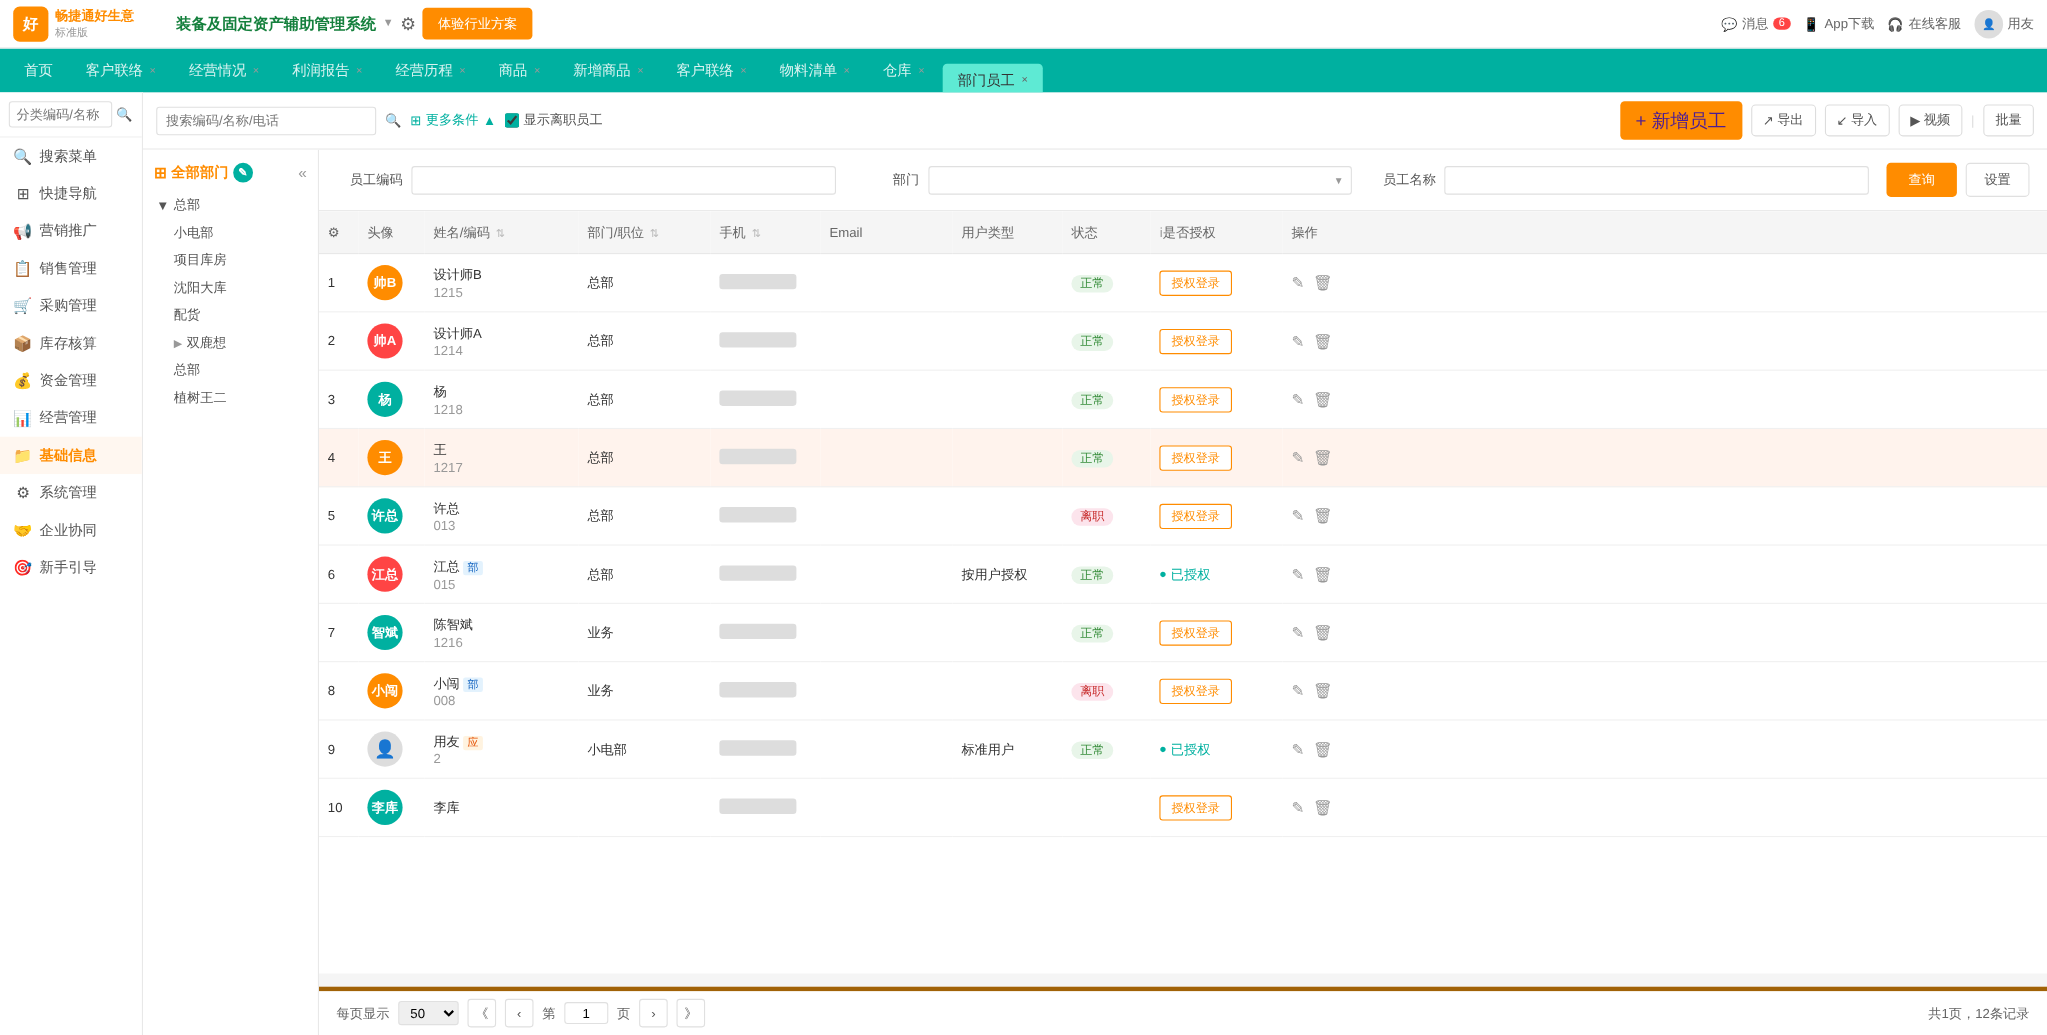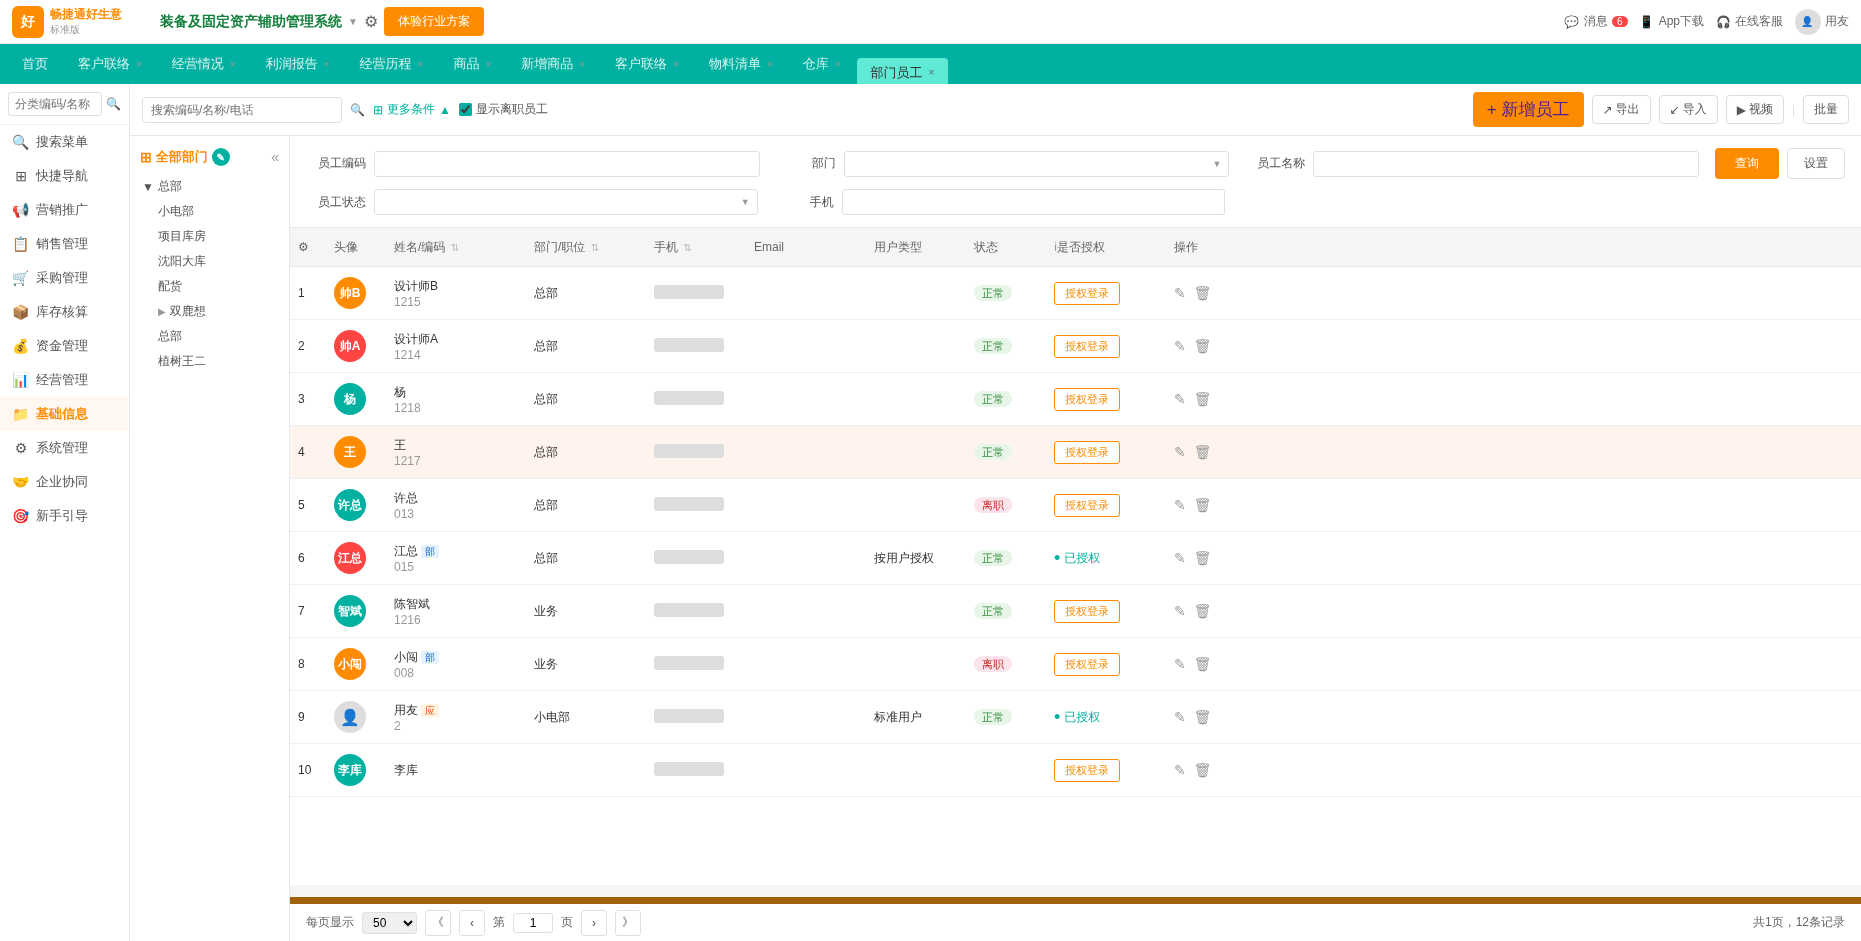--- a/index.html
+++ b/index.html
@@ -89,21 +89,21 @@
     .authorized { color: #00b0a0; font-size: 12px; display: flex; align-items: center; gap: 4px; }
     .authorized::before { content: "•"; font-size: 18px; }
     .col-op { display: flex; align-items: center; gap: 8px; }
     .op-btn { color: #999; cursor: pointer; font-size: 14px; }
     .tag-blue { background: #e3f2fd; color: #1565c0; border-radius: 2px; font-size: 10px; padding: 1px 4px; margin-left: 3px; }
     .tag-orange { background: #fff3e0; color: #e65100; border-radius: 2px; font-size: 10px; padding: 1px 4px; margin-left: 3px; }
     .phone-blur { background: #ddd; border-radius: 3px; width: 70px; height: 14px; display: inline-block; }
     .sort-icon { color: #bbb; font-size: 10px; margin-left: 2px; }
 
     
-    .pagination { height: 44px; background: #fff; border-top: 7px solid #a16207; display: flex; align-items: center; padding: 0 16px; gap: 8px; font-size: 12px; color: #666; margin-top: 12px; }
+    .pagination { height: 44px; background: #fff; border-top: 4px solid #a16207; display: flex; align-items: center; padding: 0 16px; gap: 8px; font-size: 12px; color: #666; margin-top: 12px; }
     .page-size-label { color: #666; }
     .page-size-select { border: 1px solid #e0e0e0; border-radius: 3px; padding: 2px 6px; font-size: 12px; outline: none; }
     .page-btn { border: 1px solid #e0e0e0; background: #fff; color: #555; width: 26px; height: 26px; border-radius: 3px; cursor: pointer; display: flex; align-items: center; justify-content: center; font-size: 12px; }
     .page-btn:disabled { color: #ccc; cursor: default; }
     .page-input { border: 1px solid #e0e0e0; border-radius: 3px; padding: 2px 6px; font-size: 12px; width: 40px; text-align: center; outline: none; }
     .page-total { margin-left: auto; }
 
     
     input[type=checkbox] { cursor: pointer; accent-color: #00b0a0; }
   </style>
@@ -339,34 +339,20 @@
             </div>
             <div class="adv-field">
               <span class="adv-label">员工名称</span>
               <input class="adv-input" type="text" style="">
             </div>
             <div style="display:flex;gap:8px;flex-shrink:0;">
               <button class="btn-search">查询</button>
               <button class="btn-set">设置</button>
             </div>
           </div>
-          <div class="adv-row">
-            <div class="adv-field">
-              <span class="adv-label">员工状态</span>
-              <div class="adv-select-wrap">
-                <select><option></option></select>
-              </div>
-            </div>
-            <div class="adv-field">
-              <span class="adv-label">手机</span>
-              <input class="adv-input" type="text" style="">
-            </div>
-            <div class="adv-field"></div>
-            <div style="flex-shrink:0;width:136px;"></div>
-          </div>
         </div>
 
         <div class="table-wrap">
           <table>
             <thead>
               <tr>
                 <th style="width:36px;"><span>⚙</span></th>
                 <th style="width:60px;">头像</th>
                 <th style="width:140px;">姓名/编码 <span class="sort-icon">⇅</span></th>
                 <th style="width:120px;">部门/职位 <span class="sort-icon">⇅</span></th>

